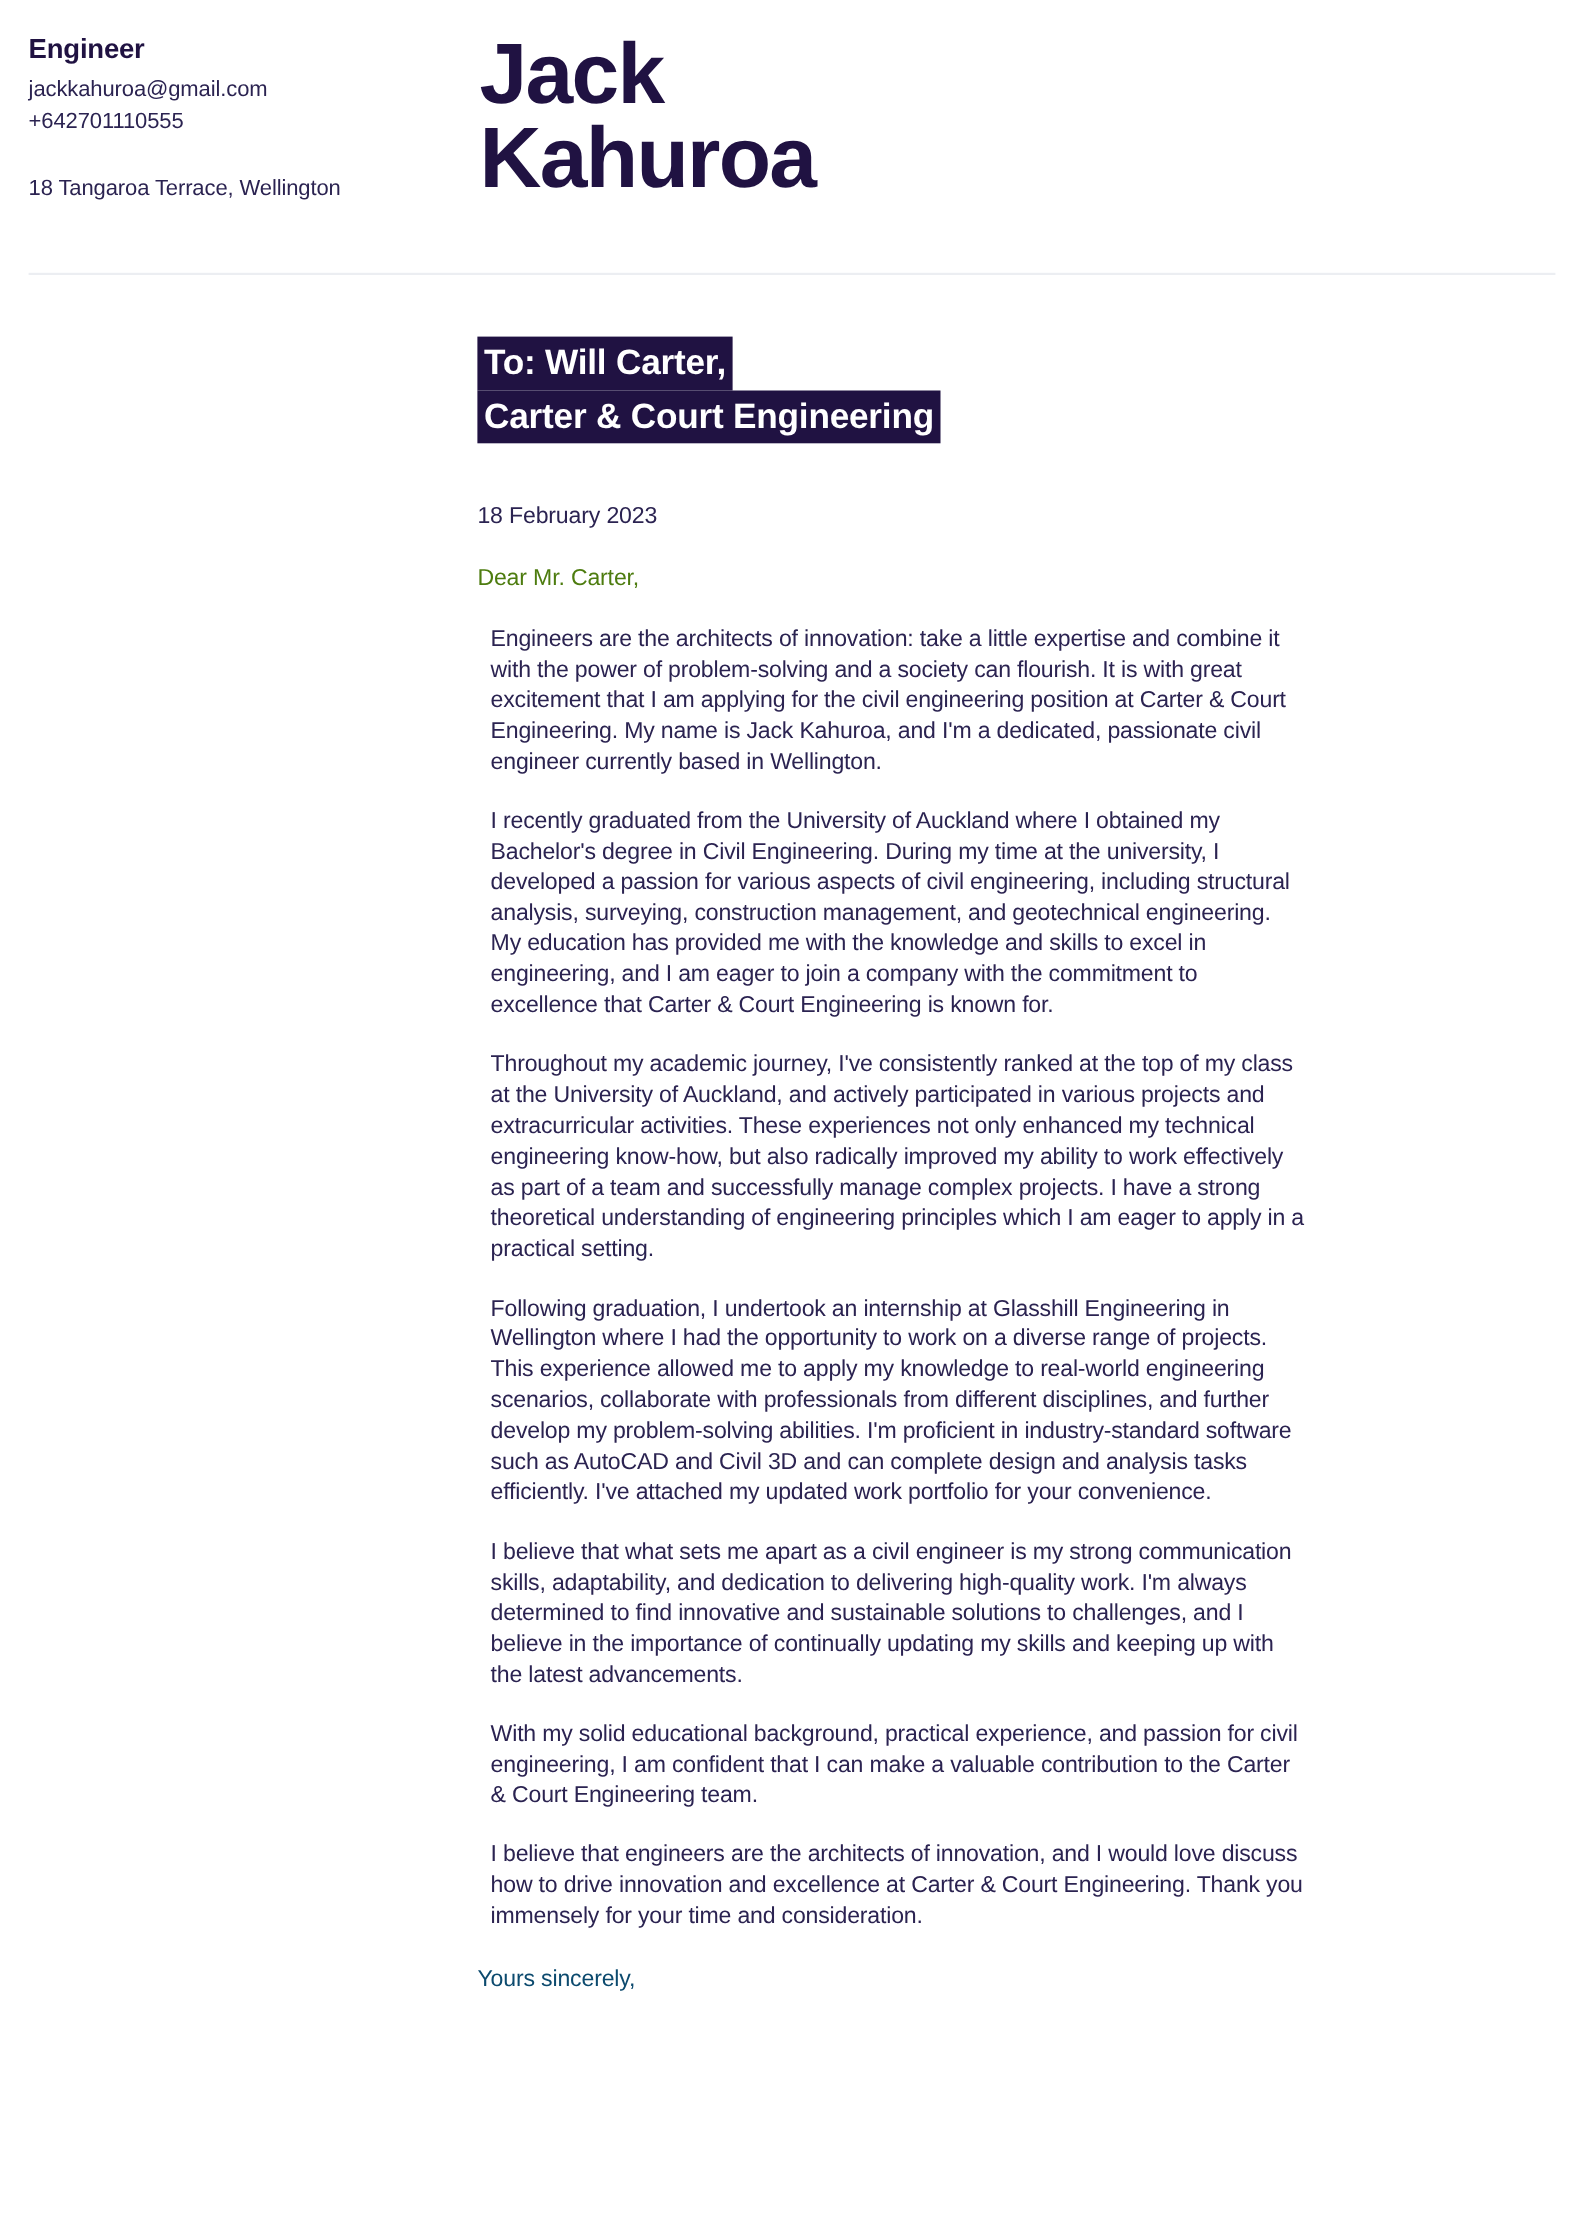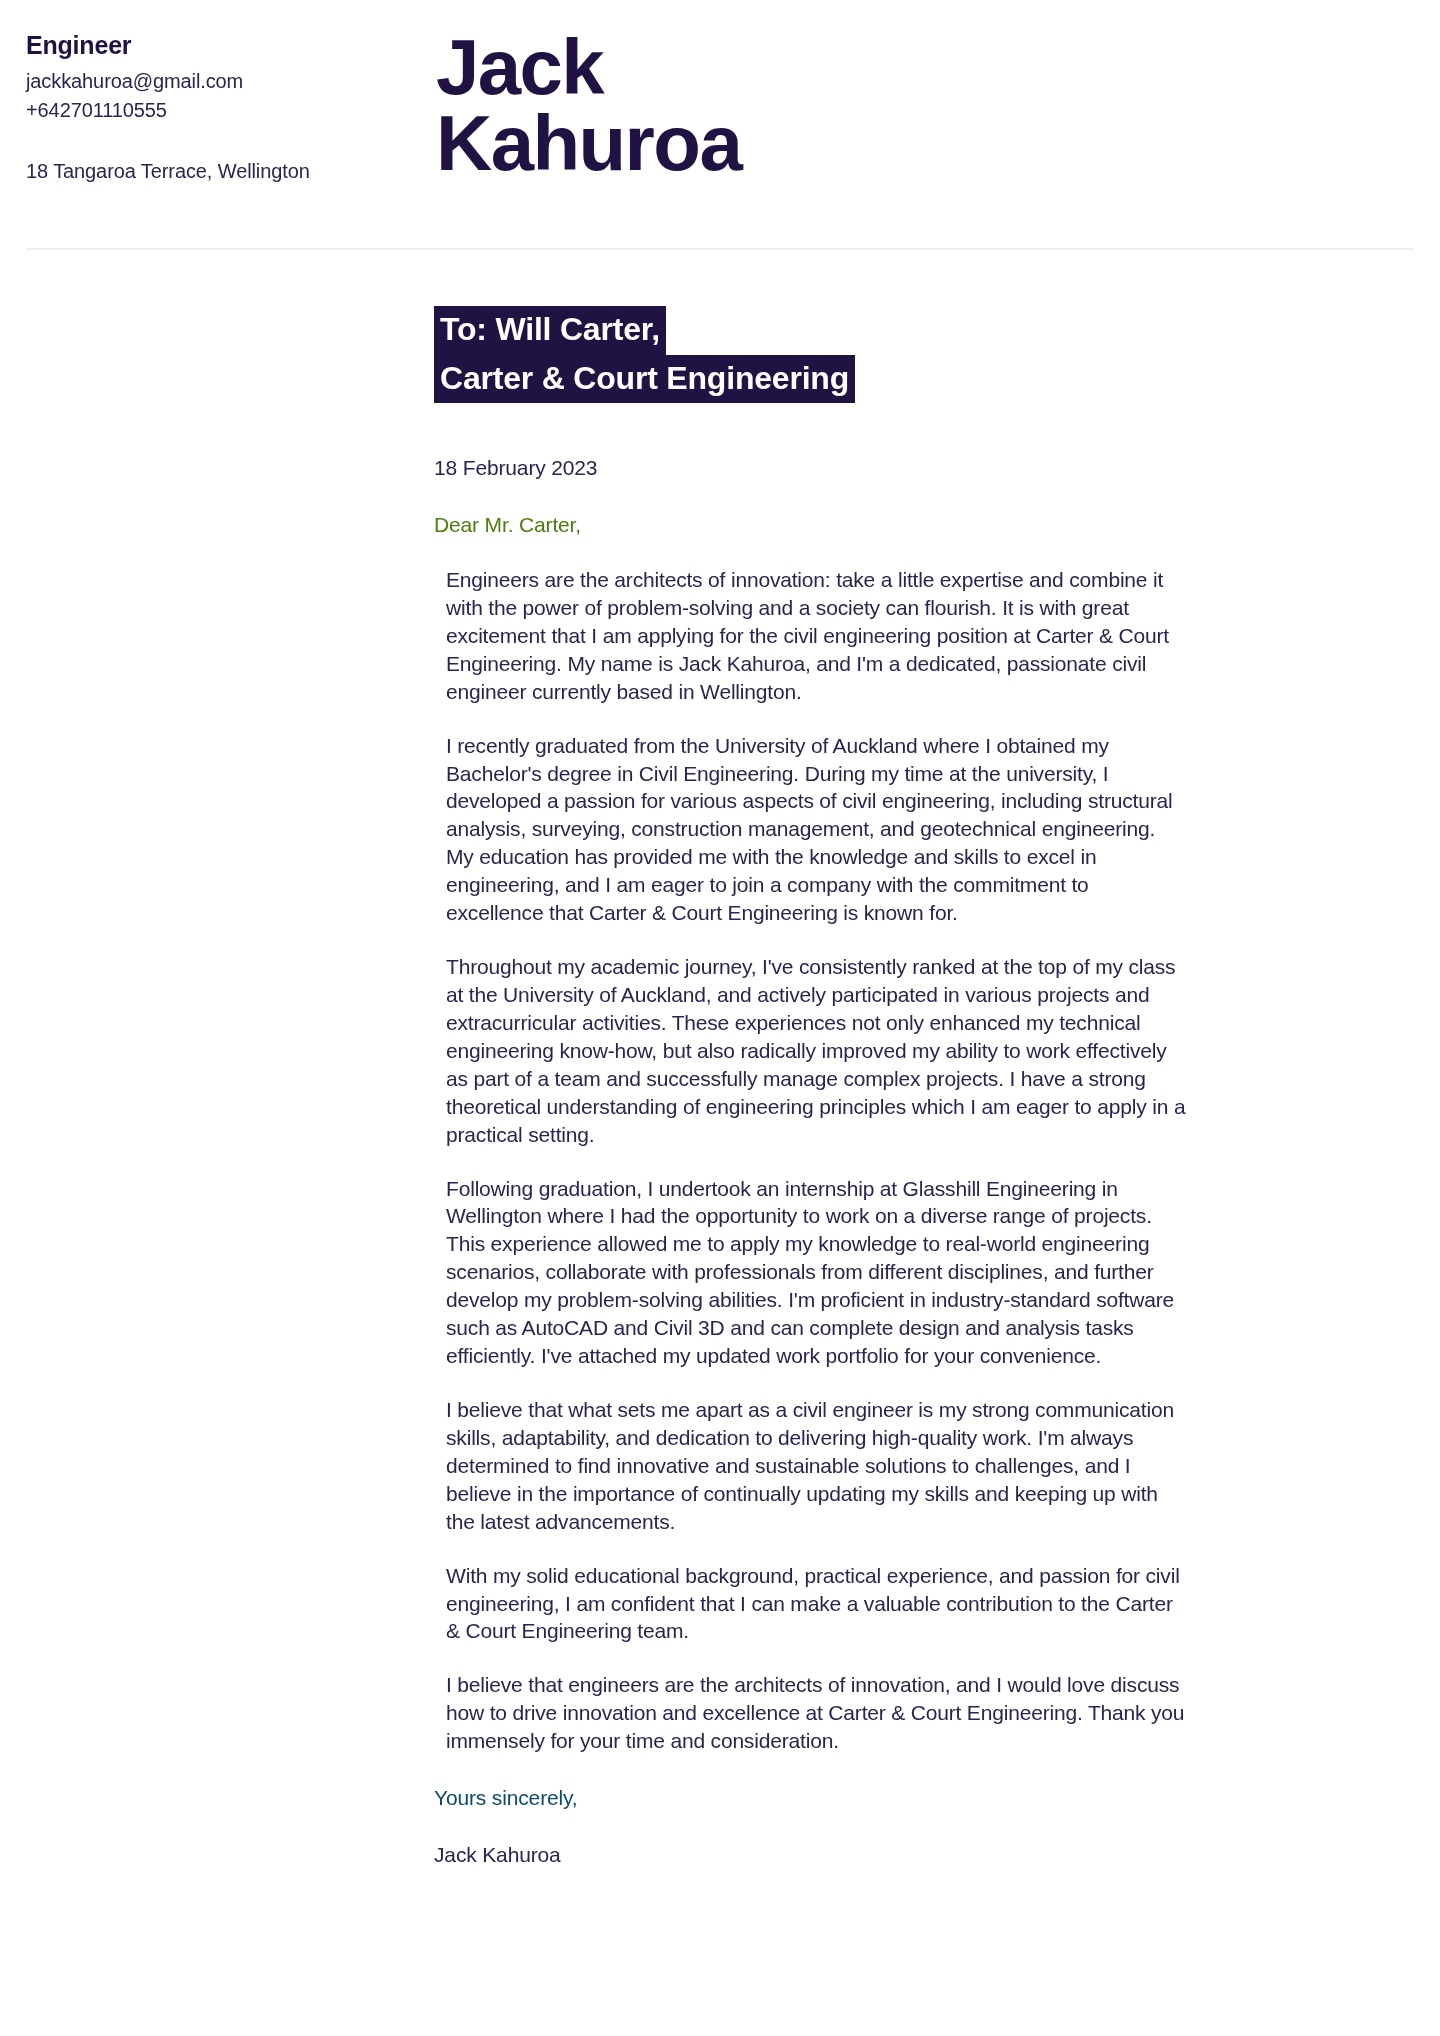--- a/index.html
+++ b/index.html
@@ -186,20 +186,19 @@
       <p class="para">Engineers are the architects of innovation: take a little expertise and combine it with the power of problem-solving and a society can flourish. It is with great excitement that I am applying for the civil engineering position at Carter &amp; Court Engineering. My name is Jack Kahuroa, and I'm a dedicated, passionate civil engineer currently based in Wellington.</p>
       <p class="para">I recently graduated from the University of Auckland where I obtained my Bachelor's degree in Civil Engineering. During my time at the university, I developed a passion for various aspects of civil engineering, including structural analysis, surveying, construction management, and geotechnical engineering. My education has provided me with the knowledge and skills to excel in engineering, and I am eager to join a company with the commitment to excellence that Carter &amp; Court Engineering is known for.</p>
       <p class="para">Throughout my academic journey, I've consistently ranked at the top of my class at the University of Auckland, and actively participated in various projects and extracurricular activities. These experiences not only enhanced my technical engineering know-how, but also radically improved my ability to work effectively as part of a team and successfully manage complex projects. I have a strong theoretical understanding of engineering principles which I am eager to apply in a practical setting.</p>
       <p class="para">Following graduation, I undertook an internship at Glasshill Engineering in Wellington where I had the opportunity to work on a diverse range of projects. This experience allowed me to apply my knowledge to real-world engineering scenarios, collaborate with professionals from different disciplines, and further develop my problem-solving abilities. I'm proficient in industry-standard software such as AutoCAD and Civil 3D and can complete design and analysis tasks efficiently. I've attached my updated work portfolio for your convenience.</p>
       <p class="para">I believe that what sets me apart as a civil engineer is my strong communication skills, adaptability, and dedication to delivering high-quality work. I'm always determined to find innovative and sustainable solutions to challenges, and I believe in the importance of continually updating my skills and keeping up with the latest advancements.</p>
       <p class="para">With my solid educational background, practical experience, and passion for civil engineering, I am confident that I can make a valuable contribution to the Carter &amp; Court Engineering team.</p>
       <p class="para">I believe that engineers are the architects of innovation, and I would love  discuss how to drive innovation and excellence at Carter &amp; Court Engineering.  Thank you immensely for your time and consideration.</p>
 
       <div class="closing">Yours sincerely,</div>
 
-      <div class="signature">Jack Kahuroa</div>
 
       <div class="bottom-spacer"></div>
 
     </div>
   </div>
 
 </div>
 
 </body></html>

